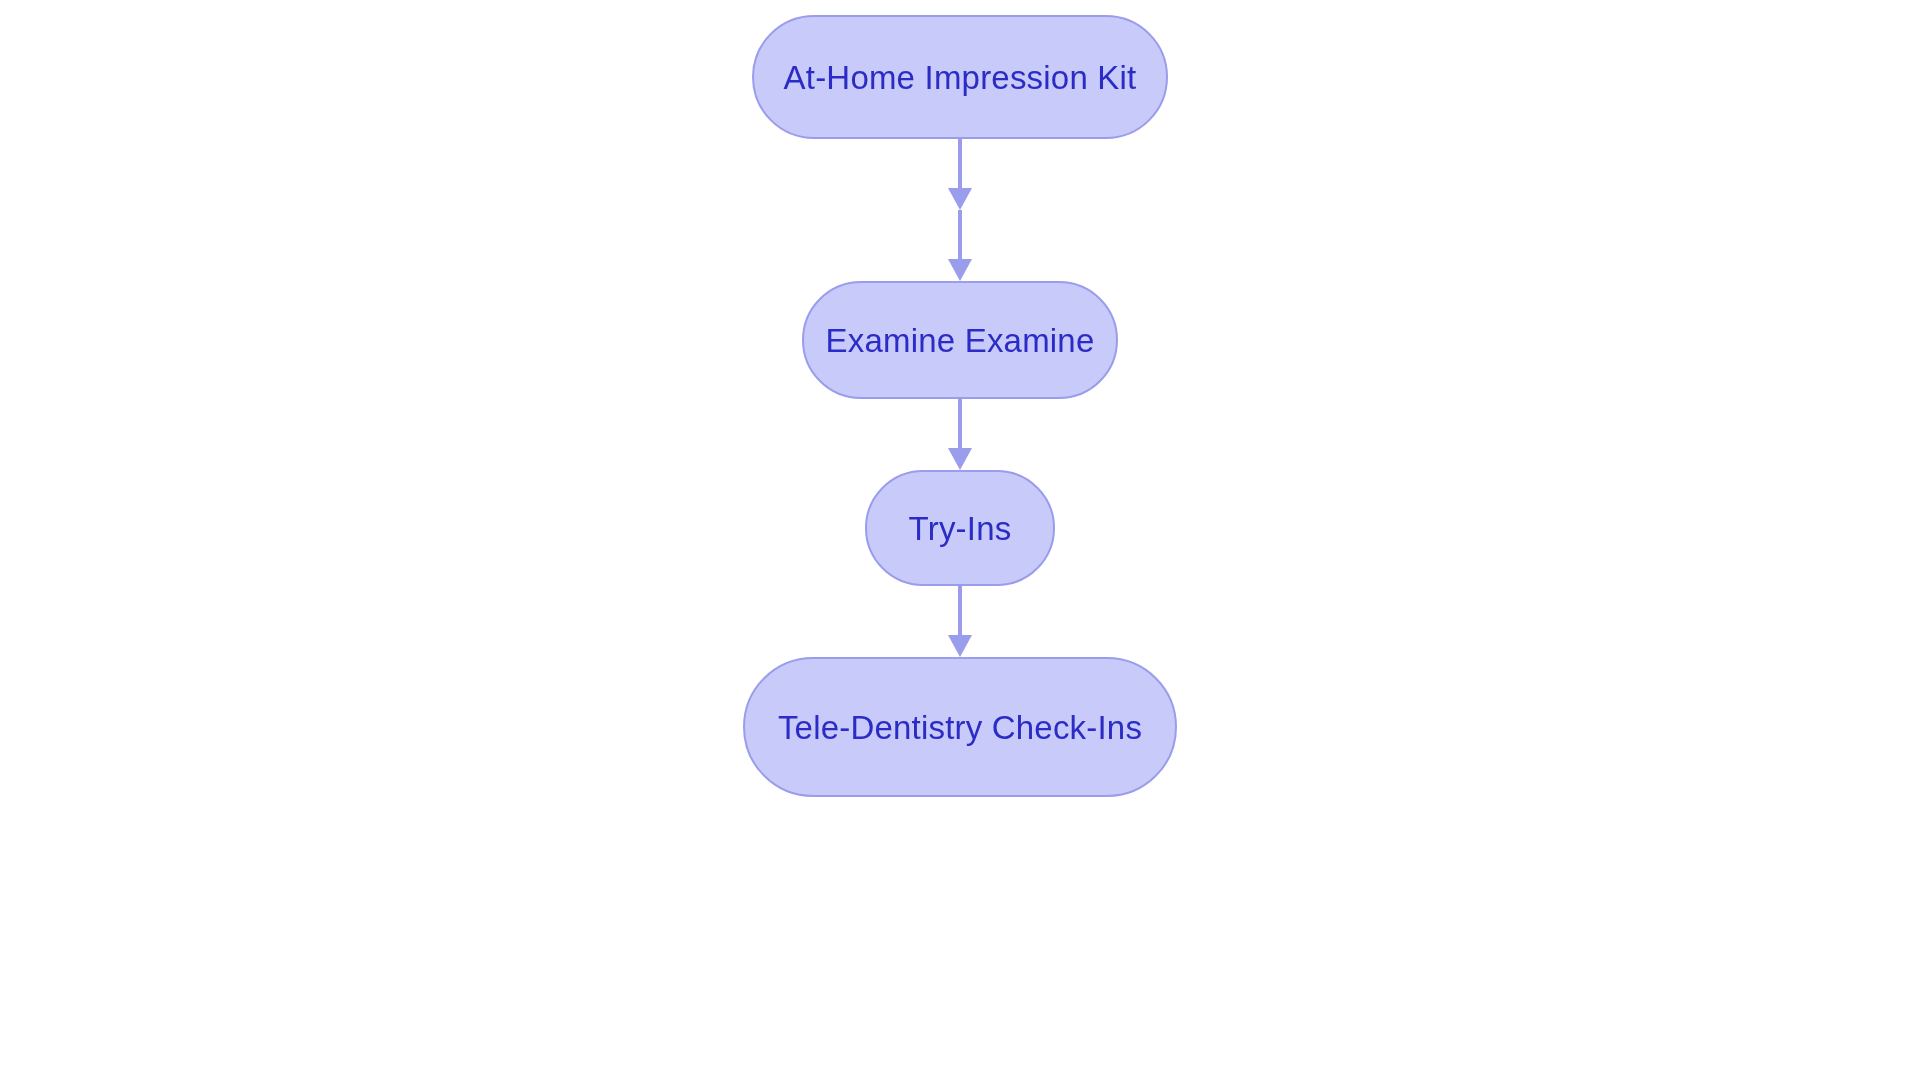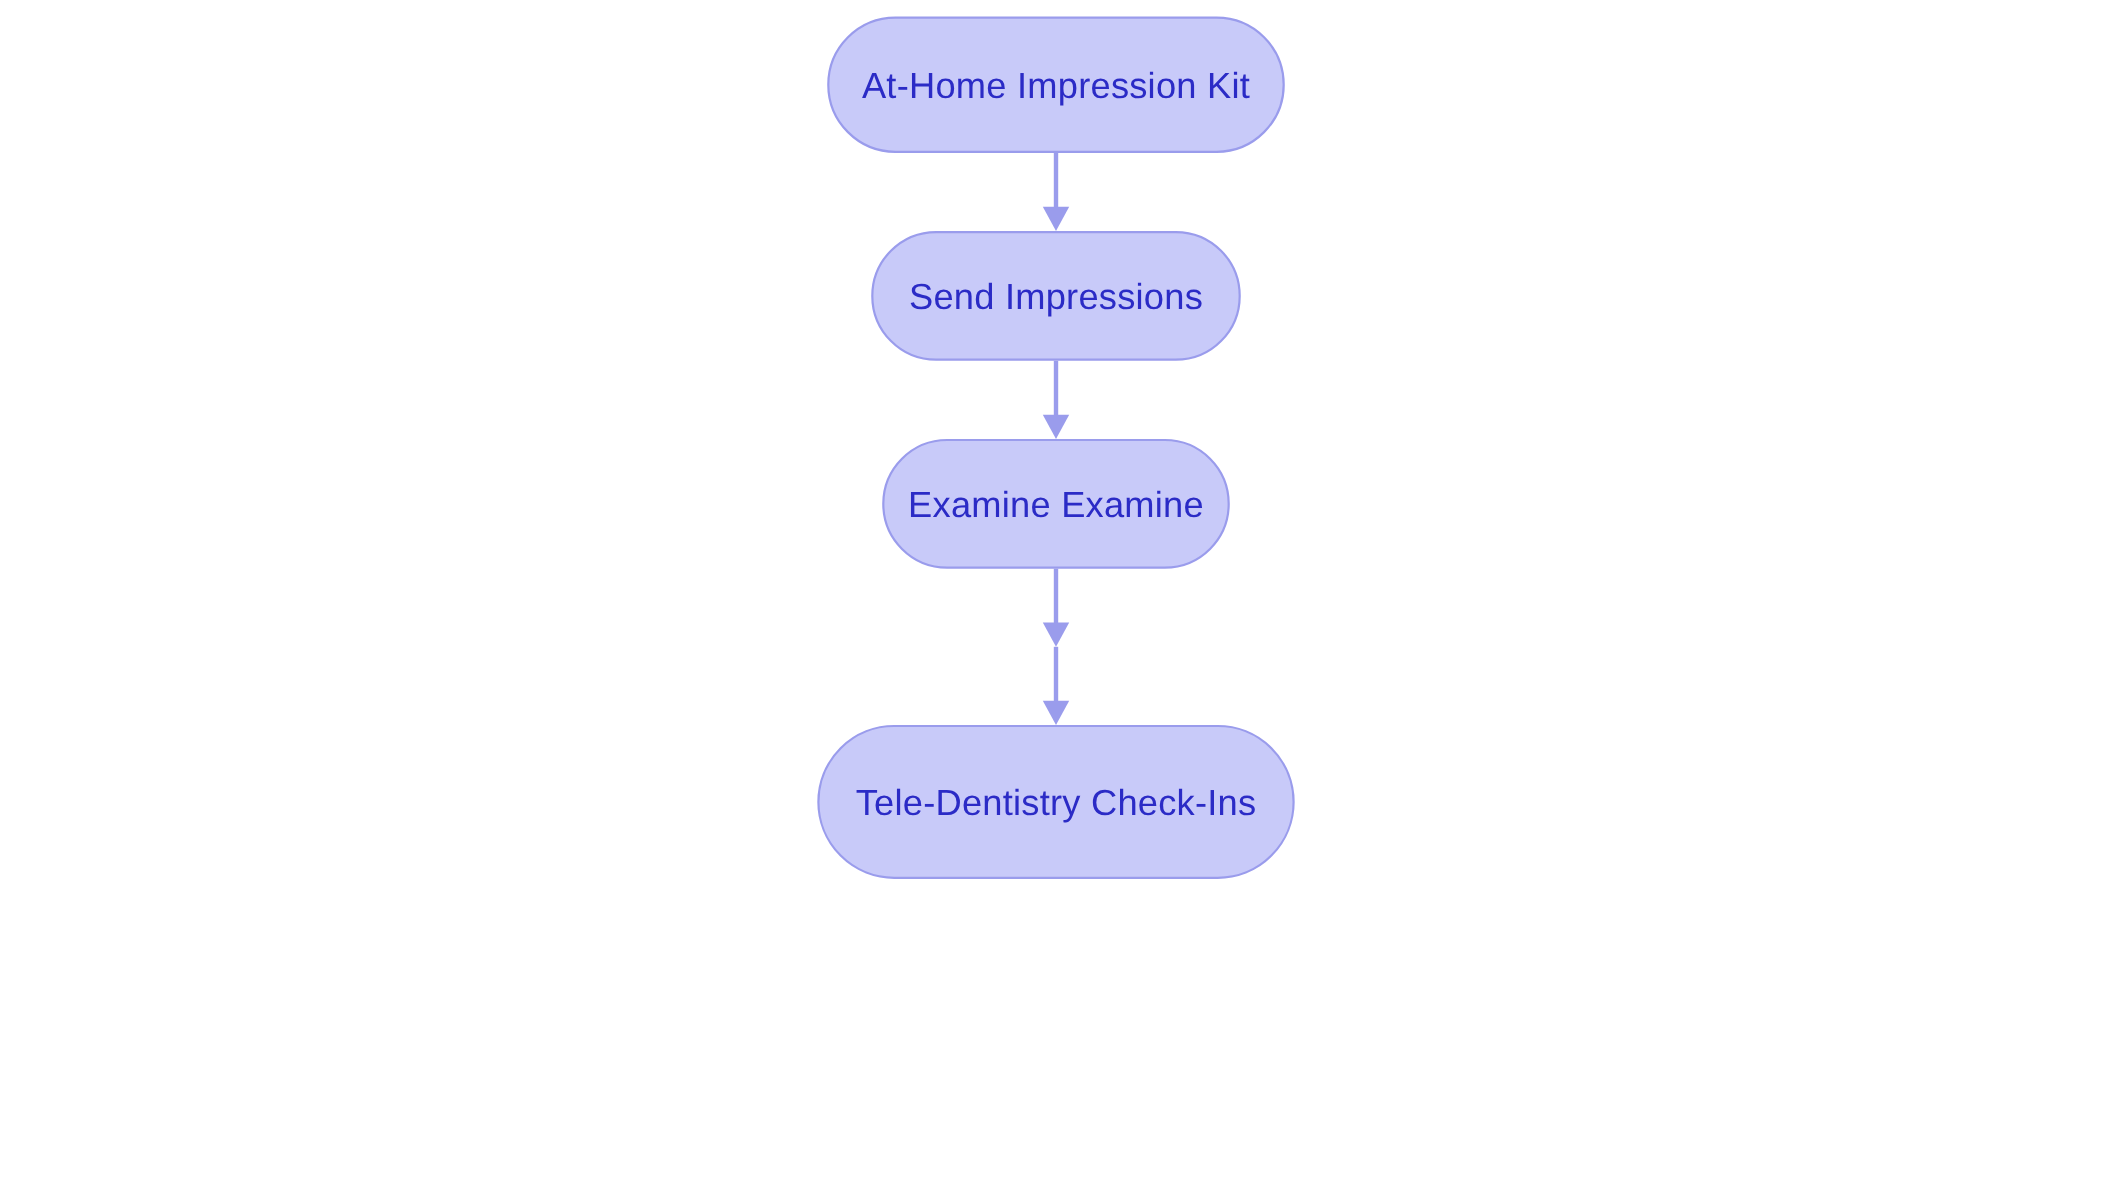--- a/index.html
+++ b/index.html
@@ -99,38 +99,38 @@
 
     <div class="node node-0">
       <span class="node-label">At-Home Impression Kit</span>
     </div>
 
     <div class="connector connector-0">
       <div class="connector-line"></div>
       <div class="connector-head"></div>
     </div>
 
-    <div class="node node-1">
-      <span class="node-label">Send Impressions</span>
-    </div>
 
     <div class="connector connector-1">
       <div class="connector-line"></div>
       <div class="connector-head"></div>
     </div>
 
     <div class="node node-2">
       <span class="node-label">Examine Examine</span>
     </div>
 
     <div class="connector connector-2">
       <div class="connector-line"></div>
       <div class="connector-head"></div>
     </div>
 
+    <div class="node node-3">
+      <span class="node-label">Try-Ins</span>
+    </div>
 
     <div class="connector connector-3">
       <div class="connector-line"></div>
       <div class="connector-head"></div>
     </div>
 
     <div class="node node-4">
       <span class="node-label">Tele-Dentistry Check-Ins</span>
     </div>
 

